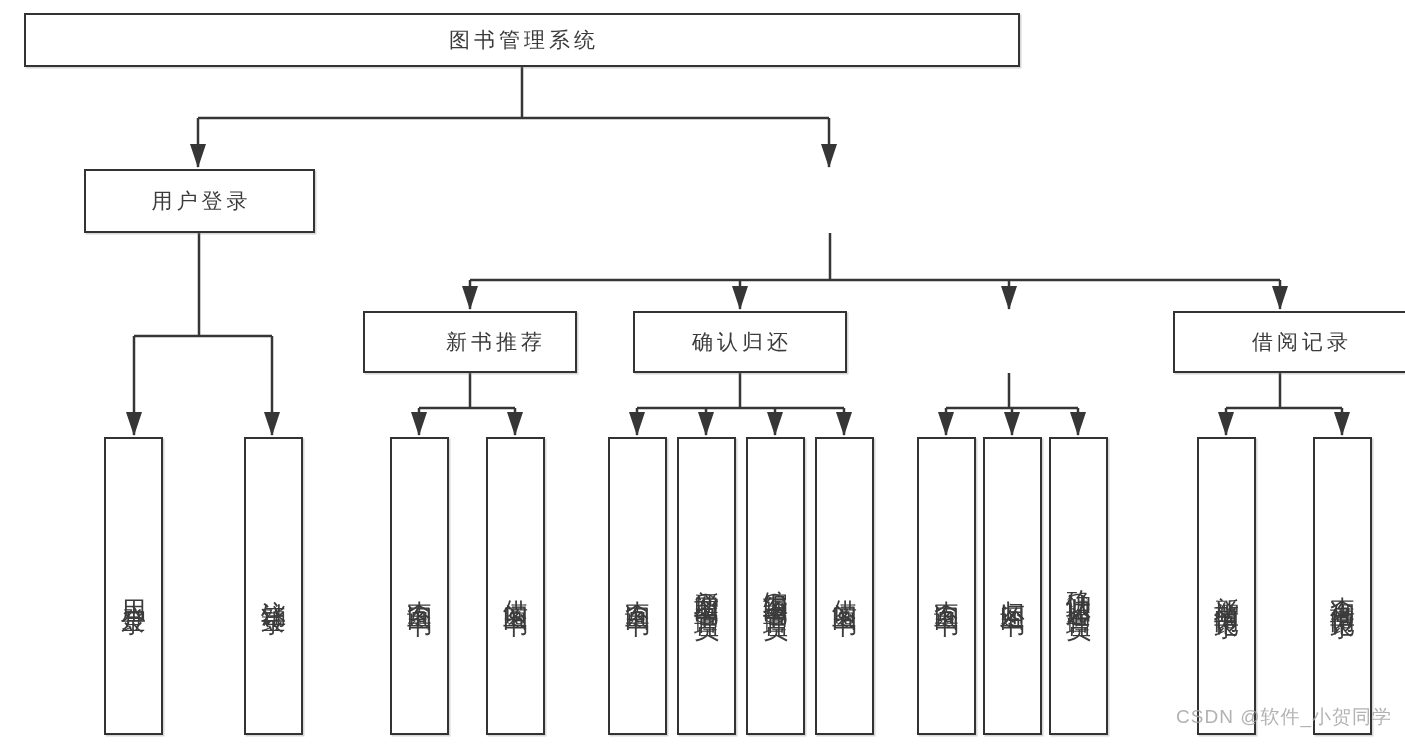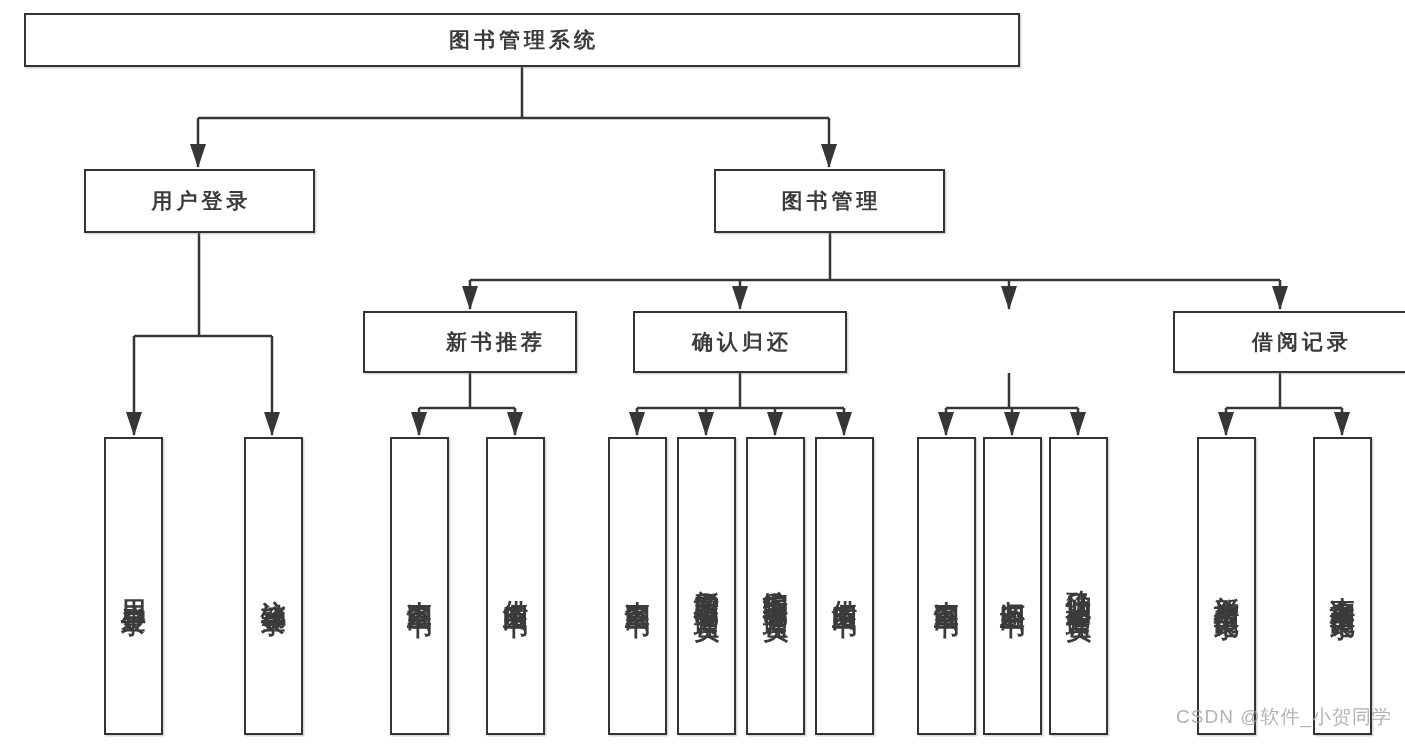--- a/index.html
+++ b/index.html
@@ -4,21 +4,21 @@
 <style>
   html,body{margin:0;padding:0;background:#ffffff;}
   body{width:1405px;height:747px;overflow:hidden;
        font-family:"Liberation Sans","DejaVu Sans",sans-serif;}
   .canvas{position:relative;width:1405px;height:747px;background:#ffffff;}
   .connectors{position:absolute;left:0;top:0;z-index:0;}
   .ln{stroke:#363636;stroke-width:2.5;fill:none;}
   .box{position:absolute;box-sizing:border-box;background:#ffffff;
        border:2.5px solid #333333;z-index:1;
        display:flex;align-items:center;justify-content:center;
-       color:#3b3b3b;box-shadow:1.5px 1.5px 0 rgba(140,140,140,0.35);font-weight:bold;}
+       color:#3b3b3b;box-shadow:1.5px 1.5px 0 rgba(140,140,140,0.35);}
   .h-label{font-size:21px;letter-spacing:4px;padding-left:4px;white-space:nowrap;}
   .v-label{writing-mode:vertical-rl;text-orientation:mixed;
            font-size:25px;letter-spacing:4px;line-height:1;
            padding-top:4px;white-space:nowrap;}
   
   .b-root     {left:24px;  top:13px;  width:996px; height:54px;}
   .b-login    {left:84px;  top:169px; width:231px; height:64px;}
   .b-manage   {left:714px; top:169px; width:231px; height:64px;}
   .b-recommend{left:363px; top:311px; width:214px; height:62px;padding-left:48px;}
   .b-borrow   {left:633px; top:311px; width:214px; height:62px;}
@@ -80,23 +80,20 @@
     <line class="ln" x1="1342" y1="408" x2="1342" y2="435" marker-end="url(#arw)"></line>
   </svg>
 
   <div class="box b-root">
     <span class="h-label">图书管理系统</span>
   </div>
 
   <div class="box b-login">
     <span class="h-label">用户登录</span>
   </div>
-  <div class="box b-manage">
-    <span class="h-label">图书管理</span>
-  </div>
 
   <div class="box b-recommend">
     <span class="h-label">新书推荐</span>
   </div>
   <div class="box b-borrow">
     <span class="h-label">确认归还</span>
   </div>
   <div class="box b-records">
     <span class="h-label">借阅记录</span>
   </div>

